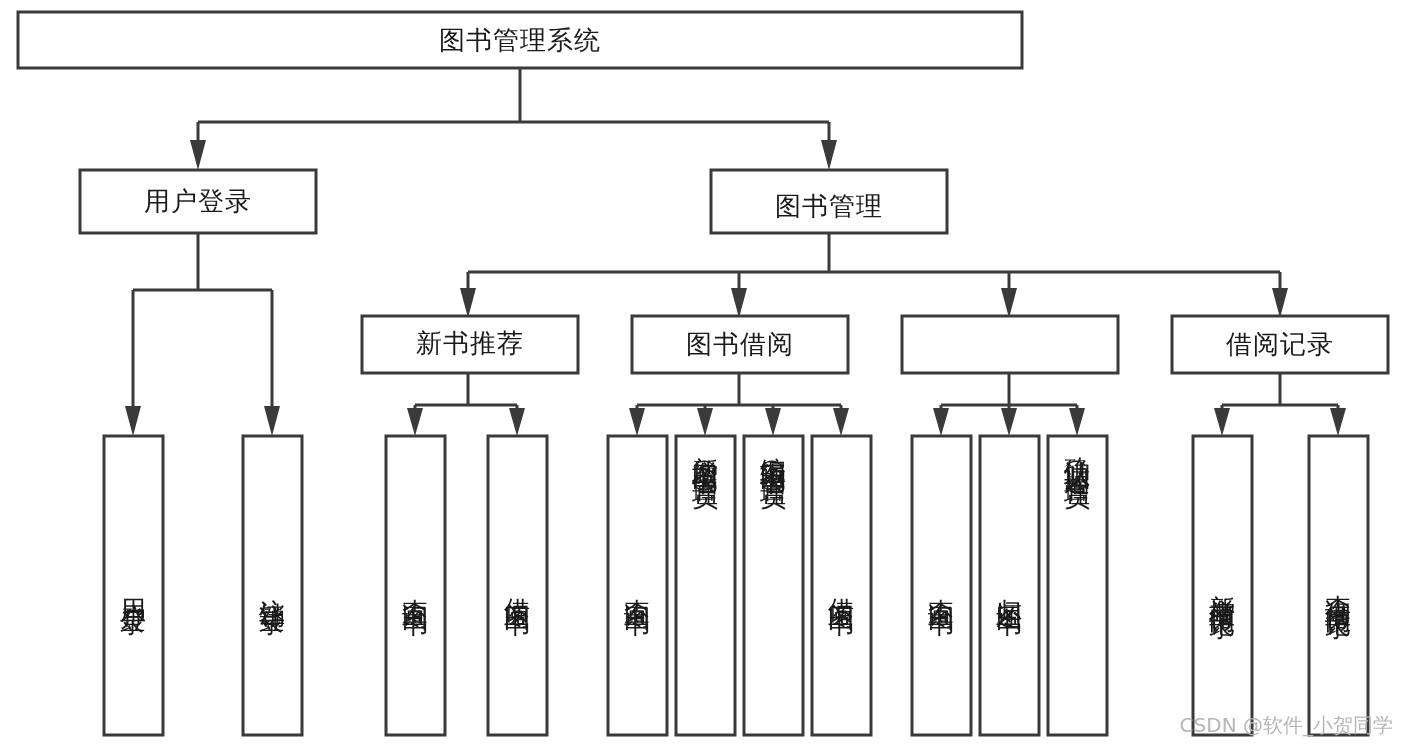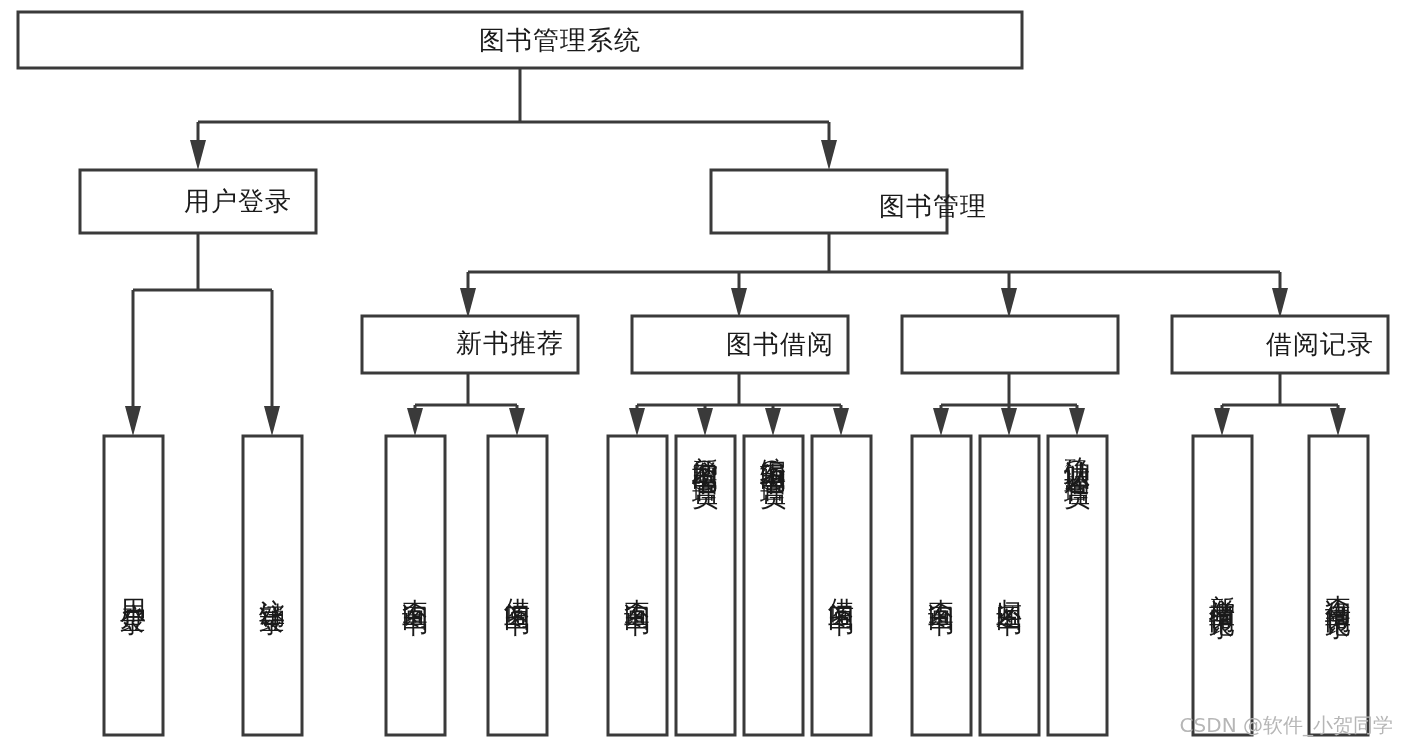--- a/index.html
+++ b/index.html
@@ -54,21 +54,20 @@
     letter-spacing: 4px;
     color: #1a1a1a;
     white-space: nowrap;
   }
   .hlabel-wrap {
     position: absolute;
     display: flex;
     align-items: center;
     justify-content: center;
     pointer-events: none;
-    padding-left: 40px;
   }
   .hlabel-text {
     font-family: "DejaVu Sans", "Liberation Sans", sans-serif;
     font-size: 26px;
     color: #1a1a1a;
     white-space: nowrap;
     letter-spacing: 1px;
   }
   #watermark {
     position: absolute;
@@ -191,21 +190,21 @@
     <rect class="node-box" x="1309" y="436" width="59" height="299"></rect>
   </svg>
 
   <div class="hlabel-wrap" style="left:18px; top:12px; width:1004px; height:56px;">
     <span class="hlabel-text">图书管理系统</span>
   </div>
 
   <div class="hlabel-wrap" style="left:80px; top:170px; width:236px; height:63px;">
     <span class="hlabel-text">用户登录</span>
   </div>
-  <div class="hlabel-wrap" style="left:711px; top:170px; width:236px; height:72px;justify-content:flex-end;">
+  <div class="hlabel-wrap" style="left:711px; top:170px; width:236px; height:72px;">
     <span class="hlabel-text">图书管理</span>
   </div>
 
   <div class="hlabel-wrap" style="left:362px; top:316px; width:216px; height:54px;justify-content:center;">
     <span class="hlabel-text">新书推荐</span>
   </div>
   <div class="hlabel-wrap" style="left:632px; top:316px; width:216px; height:57px;">
     <span class="hlabel-text">图书借阅</span>
   </div>
   <div class="hlabel-wrap" style="left:1172px; top:316px; width:216px; height:57px;">

